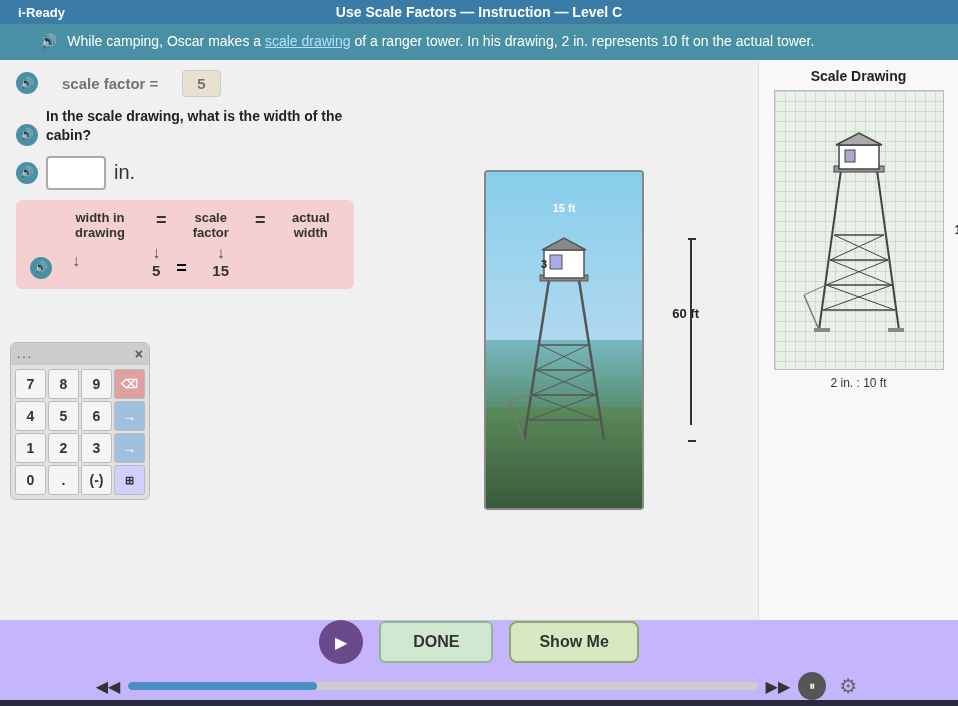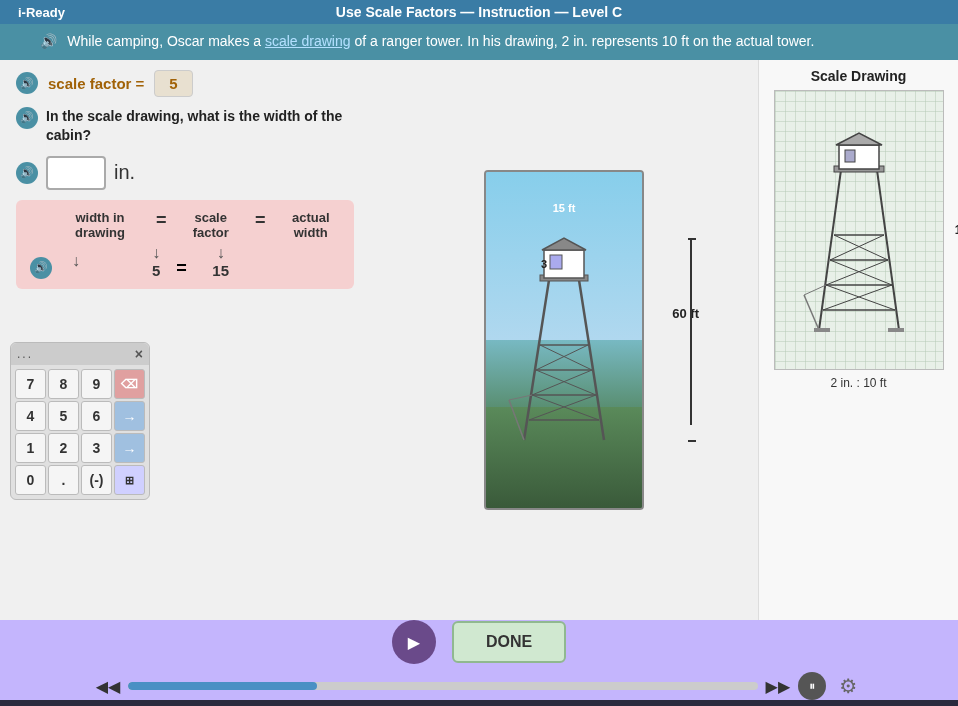--- a/index.html
+++ b/index.html
@@ -70,24 +70,24 @@
       width: 370px;
       padding: 10px 16px;
       display: flex;
       flex-direction: column;
       gap: 10px;
     }
 
     .scale-factor-row {
       display: flex;
       align-items: center;
-      gap: 10px;
+      gap: 24px;
       font-size: 15px;
       font-weight: bold;
-      color: #a16207;
+      color: #737373;
     }
     .scale-factor-box {
       background: #e8e0d0;
       border: 1px solid #ccc;
       border-radius: 4px;
       padding: 4px 14px;
       font-size: 15px;
       font-weight: bold;
     }
     .speaker-icon {
@@ -446,21 +446,21 @@
   <div class="content-row">
 
     <div class="left-panel">
 
       <div class="scale-factor-row">
         <span class="speaker-icon"></span>
         <span>scale factor =</span>
         <span class="scale-factor-box">5</span>
       </div>
 
-      <div style="display:flex; align-items:flex-start; gap:8px;">
+      <div style="display:flex; align-items:flex-end; gap:8px;">
         <span class="speaker-icon"></span>
         <div class="question-text">In the scale drawing, what is the width of the cabin?</div>
       </div>
 
       <div class="answer-row">
         <span class="speaker-icon"></span>
         <input class="answer-input" type="text" value="" style="">
         <span class="answer-unit">in.</span>
       </div>
 
@@ -627,20 +627,21 @@
       <div class="scale-note">2 in. : 10 ft</div>
     </div>
 
   </div>
 </div>
 
 <div class="bottom-bar">
   <div class="action-buttons">
     <button class="play-btn"></button>
     <button class="done-btn">DONE</button>
+    <button class="show-me-btn">Show Me</button>
   </div>
   <div class="progress-bar-row">
     <button class="arrow-skip-left">◀◀</button>
     <div class="progress-track">
       <div class="progress-fill" style="width: 30%;"></div>
     </div>
     <button class="arrow-skip-right">▶▶</button>
     <button class="pause-btn">⏸</button>
     <button class="settings-btn">⚙</button>
   </div>

